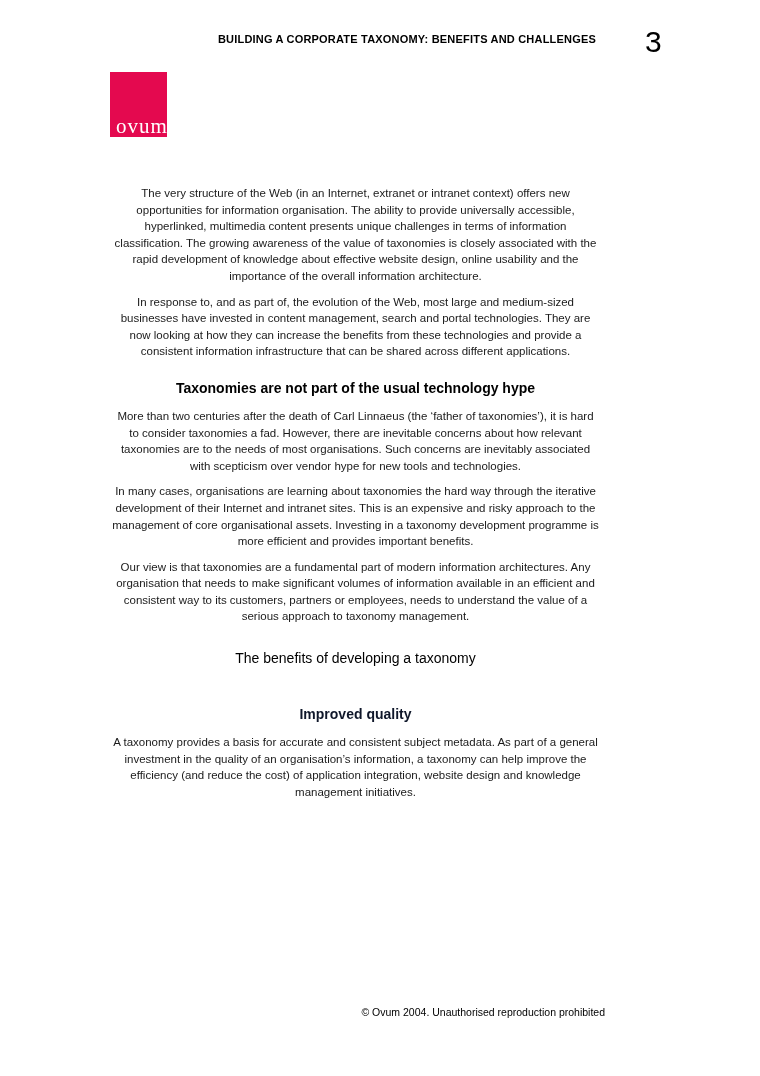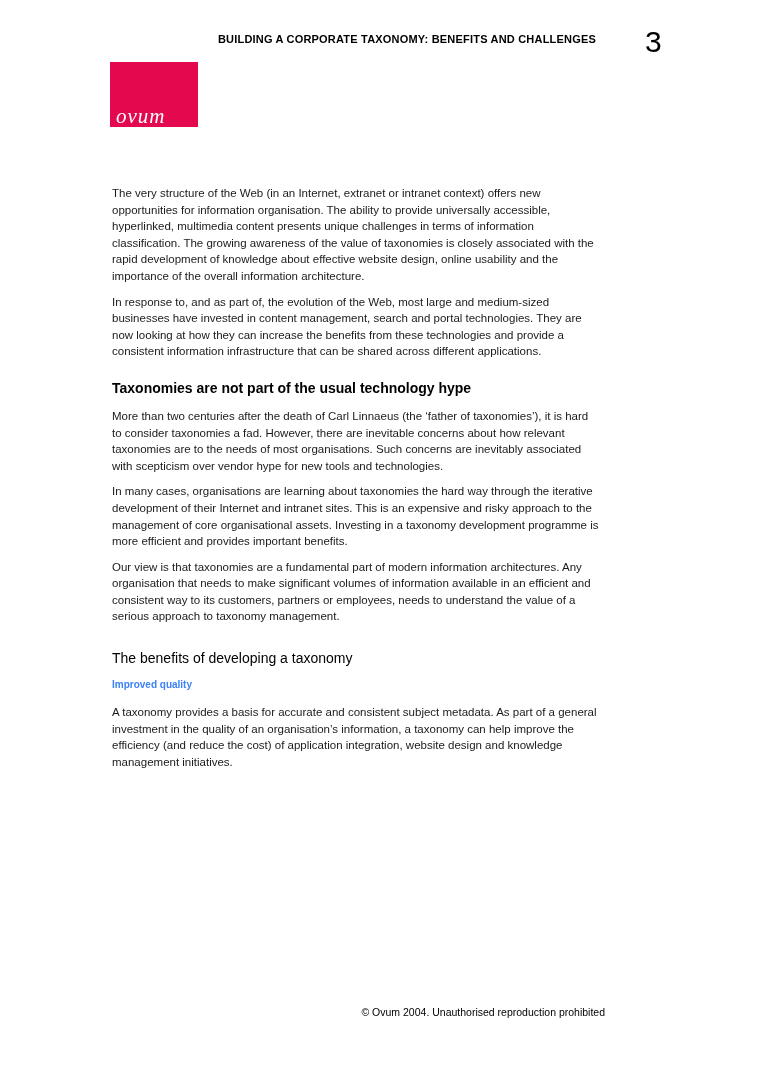--- a/index.html
+++ b/index.html
@@ -4,20 +4,21 @@
 <style>
   html, body { margin: 0; padding: 0; background: #ffffff; }
   .page {
     position: relative;
     width: 760px;
     height: 1076px;
     background: #ffffff;
     font-family: "Liberation Sans", sans-serif;
     color: #1a1a1a;
     overflow: hidden;
+    text-align: center;
   }
   .running-header {
     position: absolute;
     top: 33px;
     right: 164px;
     font-size: 11px;
     font-weight: bold;
     letter-spacing: 0.2px;
     color: #000000;
     white-space: nowrap;
@@ -27,25 +28,24 @@
     top: 27px;
     left: 645px;
     font-size: 30px;
     line-height: 1;
     font-weight: 400;
     color: #000000;
   }
   .logo {
     position: absolute;
     left: 110px;
-    top: 62px;
-    width: 88px;
+    top: 72px;
+    width: 57px;
     height: 65px;
     background: #e4094f; 
-    font-style: italic;
   }
   .logo-text {
     position: absolute;
     left: 6px;
     bottom: -1px;
     font-family: "Liberation Serif", serif;
     font-size: 21px;
     line-height: 1.1;
     color: #ffffff;
     letter-spacing: 1px;
@@ -71,25 +71,25 @@
     color: #1a1a1a;
   }
   .content h1 {
     font-size: 14px;
     line-height: 24px;
     font-weight: 400;
     margin: 21px 0 0 0;
     color: #000000;
   }
   .content h3 {
-    font-size: 10px;
+    font-size: 14px;
     line-height: 17px;
     font-weight: bold;
-    margin: 6px 0 11px 0;
-    color: #3b82f6;
+    margin: 36px 0 11px 0;
+    color: #0f172a;
   }
   .footer {
     position: absolute;
     top: 1006px;
     right: 155px;
     font-size: 10.5px;
     color: #000000;
     white-space: nowrap;
   }
 </style>

